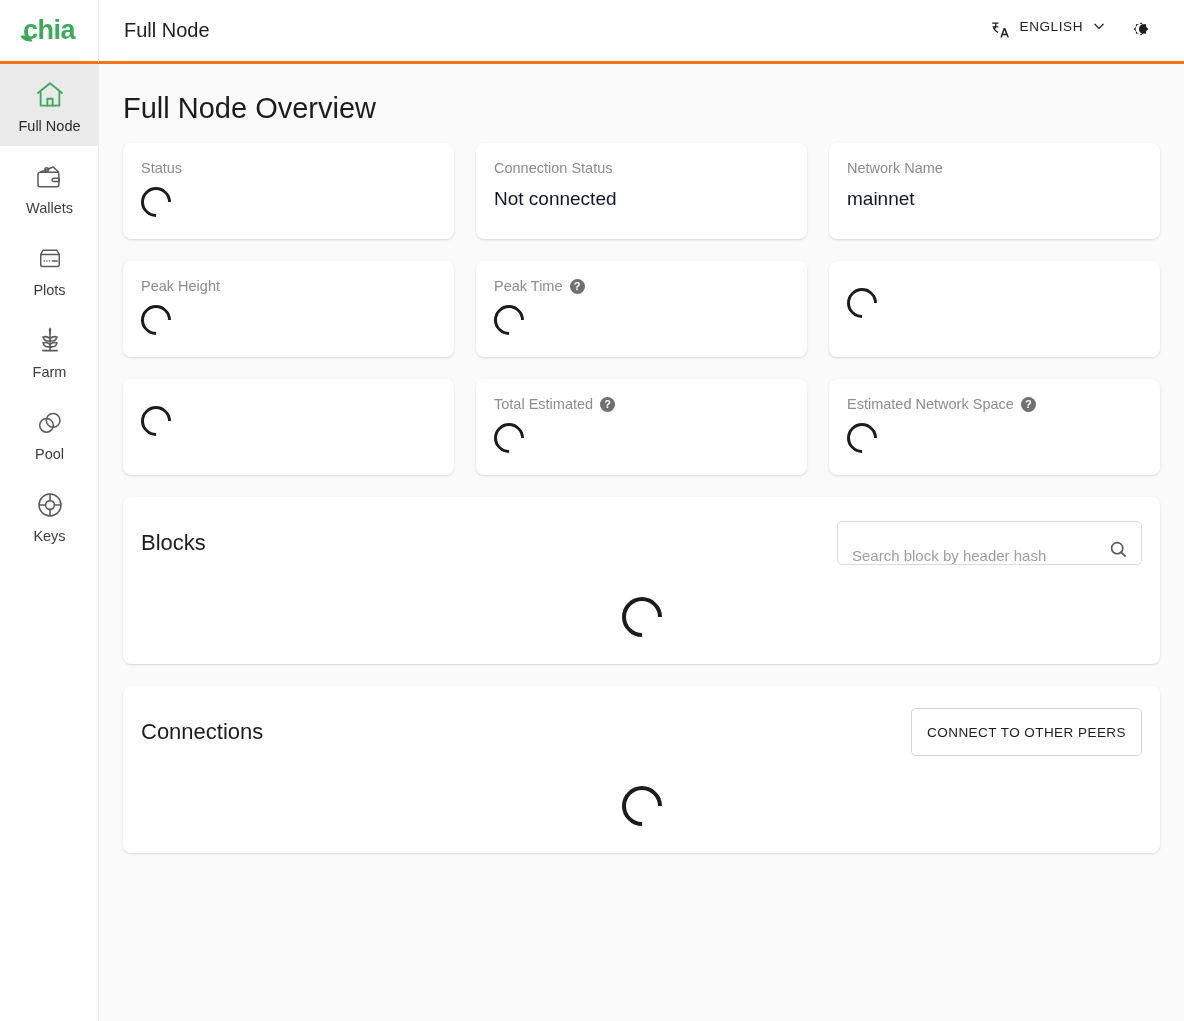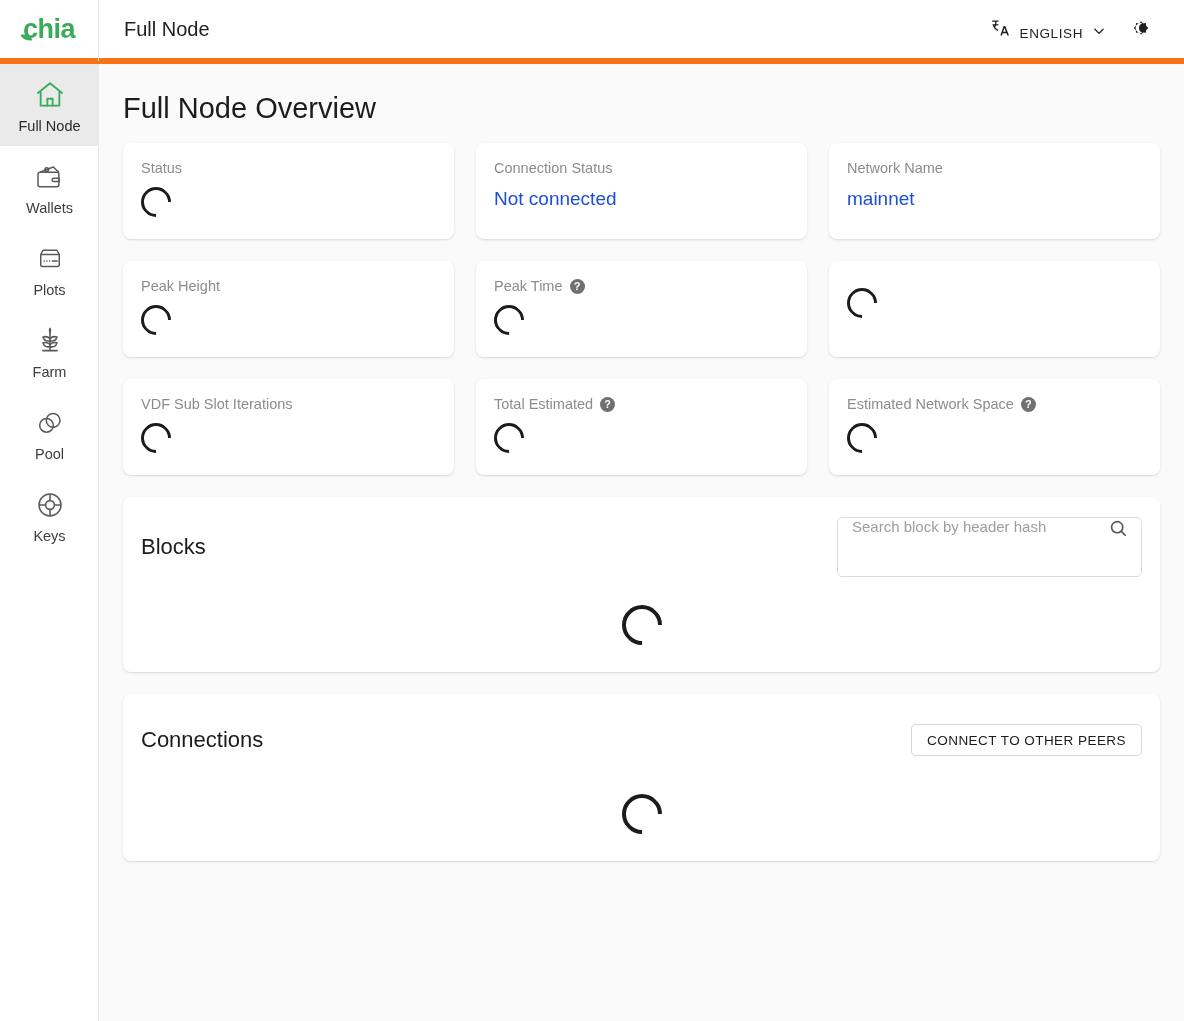--- a/index.html
+++ b/index.html
@@ -13,21 +13,21 @@
     -webkit-font-smoothing: antialiased;
   }
 
   .app { display: flex; flex-direction: column; width: 1184px; height: 1021px; }
 
   
   .topbar {
     height: 64px;
     min-height: 64px;
     background: #ffffff;
-    border-bottom: 6px solid #f97316;
+    border-bottom: 3px solid #f97316;
     display: flex;
     align-items: center;
     position: relative;
   }
   .brand {
     width: 99px;
     min-width: 99px;
     height: 64px;
     display: flex;
     align-items: center;
@@ -63,21 +63,21 @@
 
   .topbar-right {
     margin-left: auto;
     display: flex;
     align-items: center;
     gap: 10px;
     padding-right: 24px;
   }
   .lang-btn {
     display: flex;
-    align-items: flex-end;
+    align-items: flex-start;
     gap: 9px;
     padding: 6px 6px;
     cursor: pointer;
     background: none;
     border: none;
   }
   .lang-label {
     font-size: 13.5px;
     letter-spacing: 0.6px;
     color: #1f1f1f;
@@ -154,21 +154,21 @@
     font-size: 14.5px;
     color: #8c8c8c;
     font-weight: 400;
     display: flex;
     align-items: center;
     gap: 7px;
     line-height: 1.2;
   }
   .stat-value {
     font-size: 19px;
-    color: #1d4ed8;
+    color: #0f172a;
     margin-top: 11px;
     line-height: 1.2;
     font-weight: 400;
   }
   .stat-spin { margin-top: 10px; }
 
   .help-icon {
     width: 15px; height: 15px;
     border-radius: 50%;
     background: #707070;
@@ -216,44 +216,44 @@
   }
   .panel-body {
     display: flex;
     align-items: center;
     justify-content: center;
     height: 95px;
   }
 
   .search-wrap {
     width: 305px;
-    height: 60px;
+    height: 44px;
     border: 1px solid #dcdcdc;
     border-radius: 5px;
     display: flex;
-    align-items: flex-start;
+    align-items: flex-end;
     padding: 0 12px 0 14px;
     background: #fff;
   }
   .search-input {
     flex: 1;
     border: none;
     outline: none;
     font-size: 15px;
     color: #2b2b2b;
     font-family: "Liberation Sans", sans-serif;
     background: transparent;
   }
   .search-input::placeholder { color: #9e9e9e; }
 
   .outline-btn {
     border: 1px solid #d6d6d6;
     background: #ffffff;
     border-radius: 5px;
-    height: 32px;
+    height: 48px;
     padding: 0 15px;
     font-size: 13.5px;
     letter-spacing: 0.45px;
     color: #1c1c1c;
     cursor: pointer;
     font-family: "Liberation Sans", sans-serif;
   }
 </style>
 </head>
 <body>
@@ -426,23 +426,20 @@
             </div>
         </div>
 
         <div class="stat-card">
           <div class="stat-spin">
               <div class="spinner"></div>
             </div>
         </div>
 
         <div class="stat-card">
-          <div class="stat-label">
-            <span>VDF Sub Slot Iterations</span>
-          </div>
           <div class="stat-spin">
               <div class="spinner"></div>
             </div>
         </div>
 
         <div class="stat-card">
           <div class="stat-label">
             <span>Total Estimated</span>
             <span class="help-icon">?</span>
           </div>

